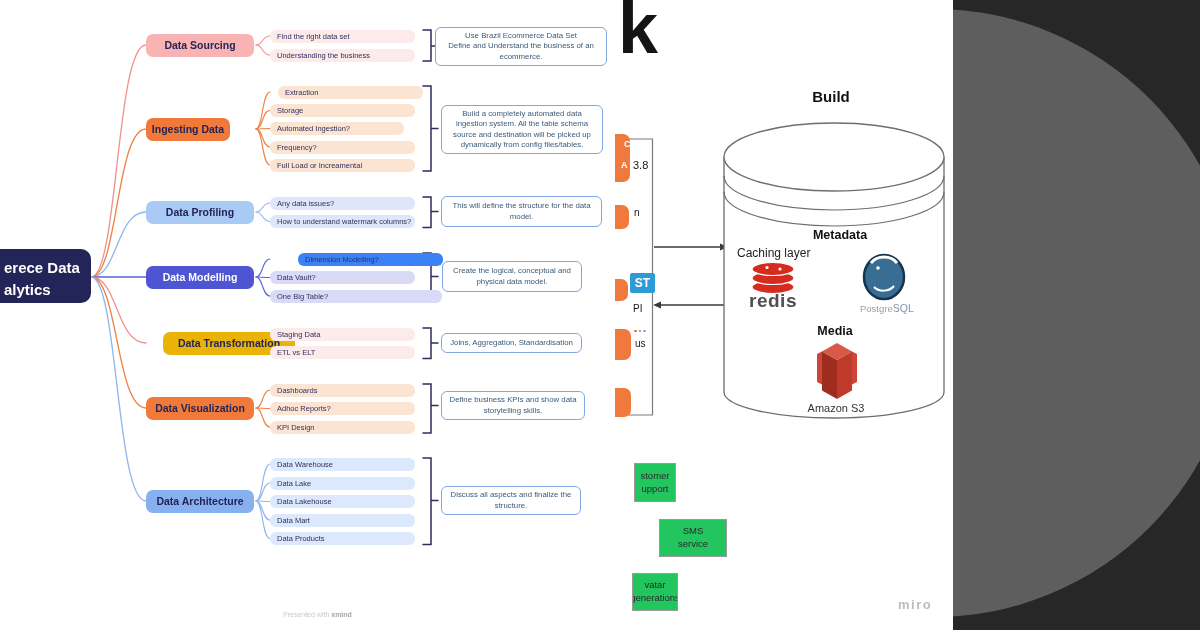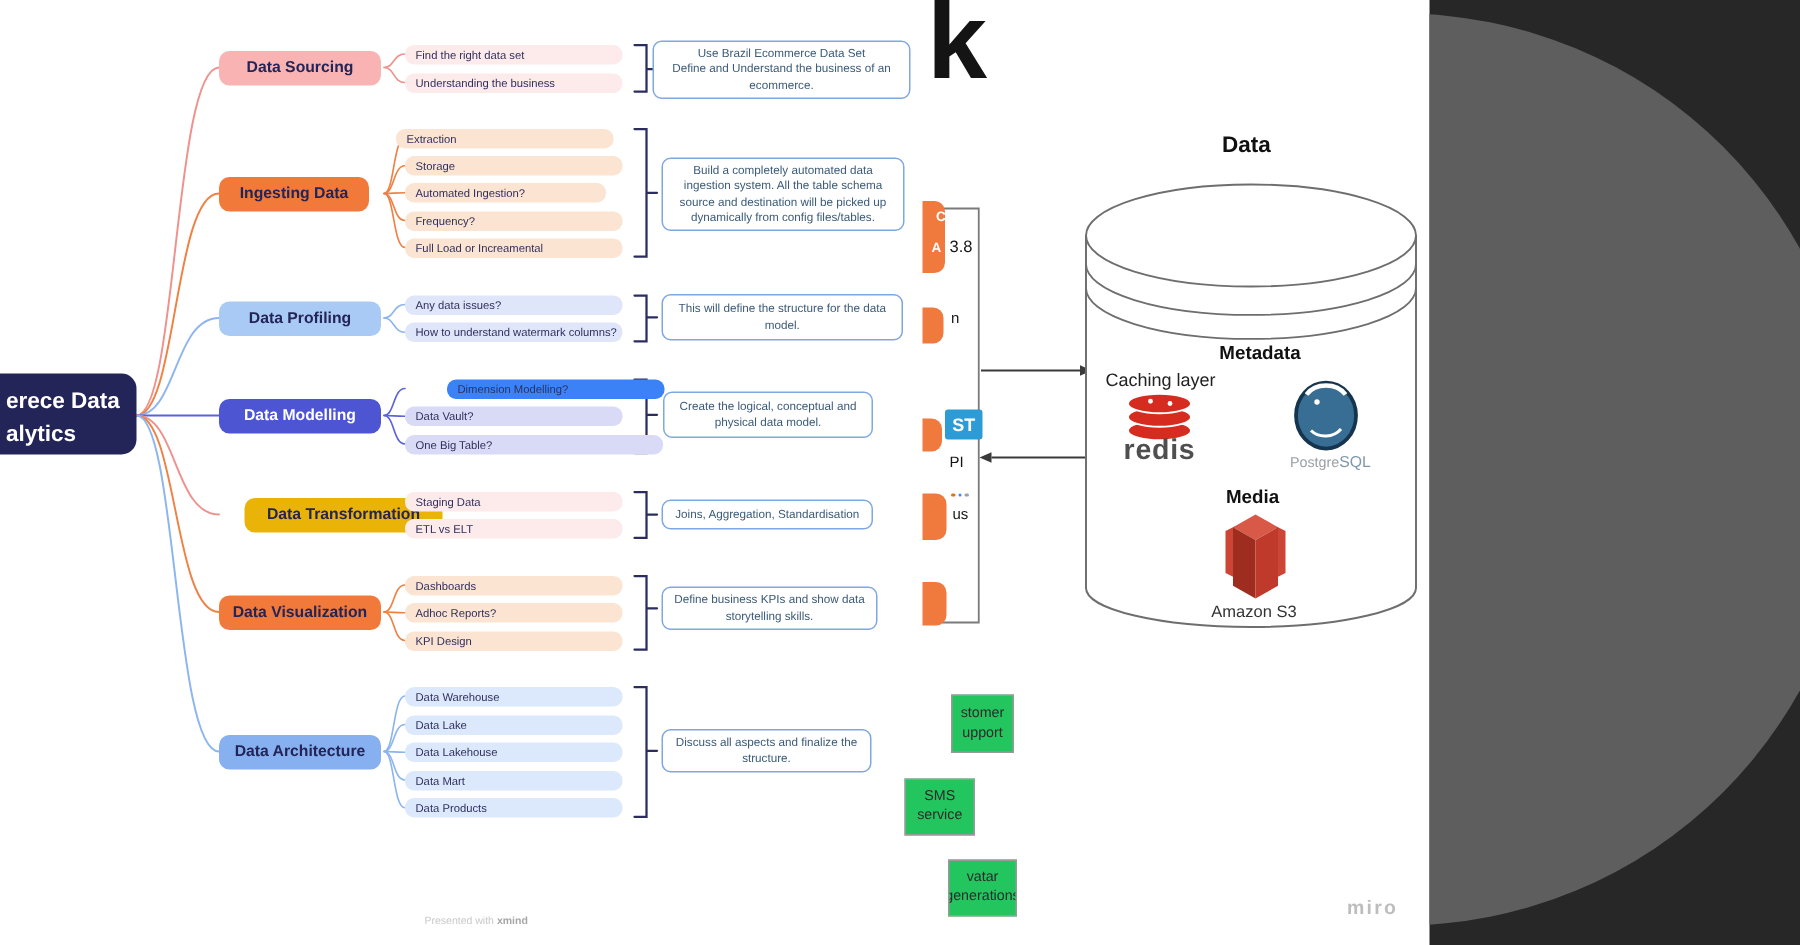--- a/index.html
+++ b/index.html
@@ -125,22 +125,22 @@
     <div>erece Data</div>
     <div>alytics</div>
   </div>
 
   <div id="mindmap">
       <div class="branch-label abs" style="left: 146px; top: 33.5px; width: 108px; height: 23px; background: rgb(249, 179, 179); color: rgb(35, 36, 87);">Data Sourcing</div>
       <div class="topic-pill abs" style="left: 270px; top: 29.5px; width: 145px; height: 13px; background: rgb(253, 234, 234);">Find the right data set</div>
       <div class="topic-pill abs" style="left: 270px; top: 48.5px; width: 145px; height: 13px; background: rgb(253, 234, 234);">Understanding the business</div>
       <div class="callout abs" style="left: 435px; top: 27px; width: 172px; min-height: 38px;">Use Brazil Ecommerce Data Set
 Define and Understand the business of an ecommerce.</div>
-      <div class="branch-label abs" style="left: 146px; top: 117.5px; width: 100px; height: 23px; background: rgb(241, 121, 58); color: rgb(35, 36, 87);">Ingesting Data</div>
-      <div class="topic-pill abs" style="left: 264px; top: 85.5px; width: 145px; height: 13px; background: rgb(252, 228, 210);">Extraction</div>
+      <div class="branch-label abs" style="left: 146px; top: 117.5px; width: 84px; height: 23px; background: rgb(241, 121, 58); color: rgb(35, 36, 87);">Ingesting Data</div>
+      <div class="topic-pill abs" style="left: 278px; top: 85.5px; width: 145px; height: 13px; background: rgb(252, 228, 210);">Extraction</div>
       <div class="topic-pill abs" style="left: 270px; top: 104px; width: 145px; height: 13px; background: rgb(252, 228, 210);">Storage</div>
       <div class="topic-pill abs" style="left: 270px; top: 122px; width: 134px; height: 13px; background: rgb(252, 228, 210);">Automated Ingestion?</div>
       <div class="topic-pill abs" style="left: 270px; top: 140.5px; width: 145px; height: 13px; background: rgb(252, 228, 210);">Frequency?</div>
       <div class="topic-pill abs" style="left: 270px; top: 158.5px; width: 145px; height: 13px; background: rgb(252, 228, 210);">Full Load or Increamental</div>
       <div class="callout abs" style="left: 441px; top: 105px; width: 162px; min-height: 47px;">Build a completely automated data ingestion system. All the table schema source and destination will be picked up dynamically from config files/tables.</div>
       <div class="branch-label abs" style="left: 146px; top: 200.5px; width: 108px; height: 23px; background: rgb(168, 202, 244); color: rgb(35, 36, 87);">Data Profiling</div>
       <div class="topic-pill abs" style="left: 270px; top: 196.5px; width: 145px; height: 13px; background: rgb(224, 230, 250);">Any data issues?</div>
       <div class="topic-pill abs" style="left: 270px; top: 215px; width: 145px; height: 13px; background: rgb(224, 230, 250);">How to understand watermark columns?</div>
       <div class="callout abs" style="left: 441px; top: 196px; width: 161px; min-height: 31px;">This will define the structure for the data model.</div>
       <div class="branch-label abs" style="left: 146px; top: 265.5px; width: 108px; height: 23px; background: rgb(77, 85, 211); color: rgb(255, 255, 255);">Data Modelling</div>
@@ -185,36 +185,36 @@
   <div class="frag-text abs" style="left:633px;top:303px;">PI</div>
   <div class="dots abs" style="left:634px;top:318px;">
     <span style="background:#e8710a;"></span><span style="background:#4285f4;"></span><span style="background:#9aa0a6;"></span>
   </div>
 
   <div class="frag abs" style="left:615px;top:329px;width:16px;height:31px;"></div>
   <div class="frag-text abs" style="left:635px;top:338px;">us</div>
 
   <div class="frag abs" style="left:615px;top:388px;width:16px;height:29px;"></div>
 
-  <div class="arch-title abs" style="left:776px;top:88px;width:110px;">Data</div>
+  <div class="arch-title abs" style="left:776px;top:88px;width:110px;">Build</div>
   <div class="arch-sub abs" style="left:790px;top:228px;width:100px;">Metadata</div>
   <div class="arch-plain abs" style="left:737px;top:246px;">Caching layer</div>
   <div class="redis-word abs" style="left:744px;top:290px;width:58px;">redis</div>
   <div class="pg-word abs" style="left:860px;top:302px;">
     <span>Postgre</span><b>SQL</b>
   </div>
   <div class="arch-sub abs" style="left:800px;top:324px;width:70px;">Media</div>
   <div class="s3-word abs" style="left:806px;top:402px;width:60px;">Amazon S3</div>
 
   <div id="svc-boxes">
       <div class="svc-box abs" style="left: 634px; top: 463px; width: 42px; height: 39px;">
         <div>stomer</div>
         <div>upport</div>
       </div>
-      <div class="svc-box abs" style="left: 603px; top: 519px; width: 47px; height: 38px;">
+      <div class="svc-box abs" style="left: 659px; top: 519px; width: 68px; height: 38px;">
         <div>SMS</div>
         <div>service</div>
       </div>
       <div class="svc-box abs" style="left: 632px; top: 573px; width: 46px; height: 38px;">
         <div>vatar</div>
         <div>generations</div>
       </div>
     </div>
 
   <div class="dark-panel abs" style="left:953px;top:0;width:247px;height:630px;">

